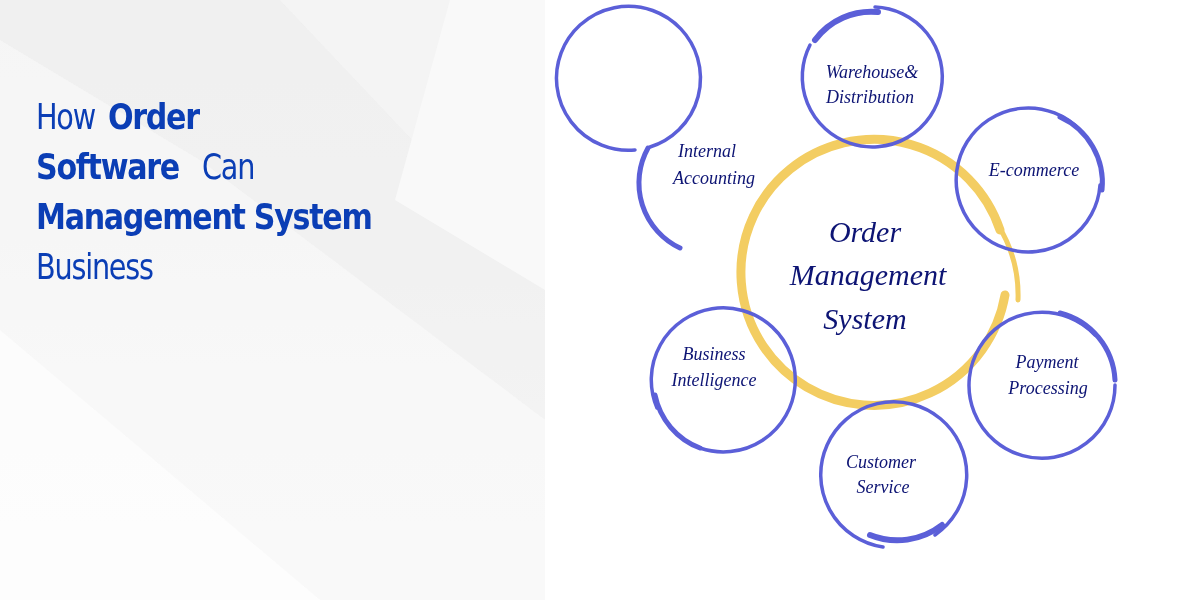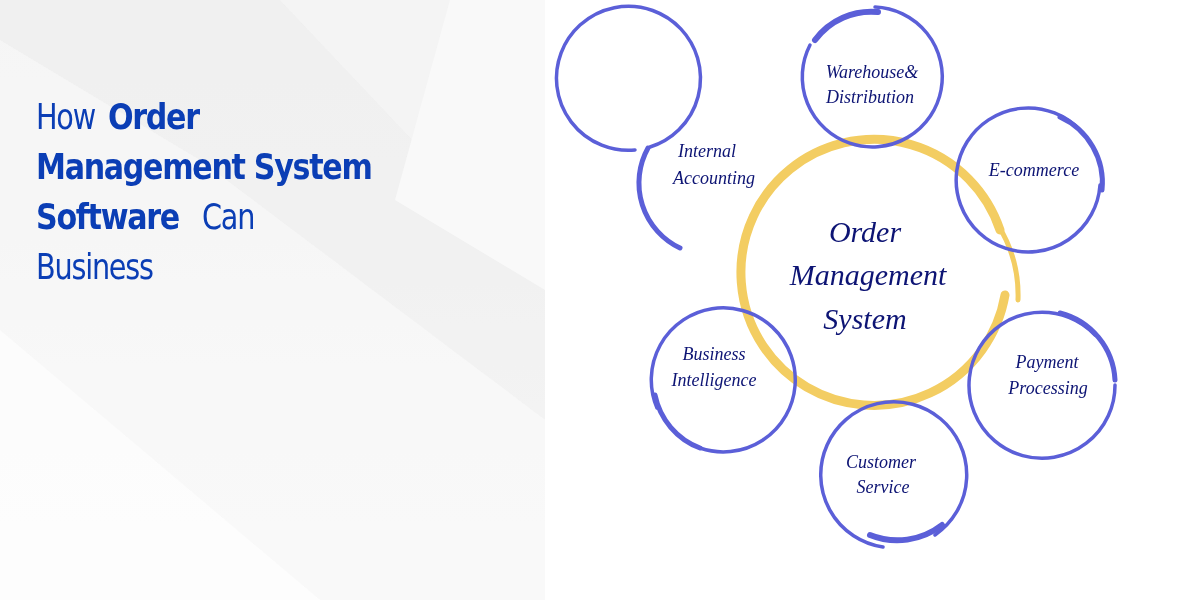--- a/index.html
+++ b/index.html
@@ -82,22 +82,22 @@
     <svg class="facets" width="545" height="600">
       <polygon points="0,0 280,0 545,280 545,420 200,160 0,40" fill="#ececec" opacity="0.55"></polygon>
       <polygon points="280,0 545,0 545,280" fill="#f4f4f4" opacity="0.9"></polygon>
       <polygon points="450,0 545,0 545,290 395,200" fill="#fafafa" opacity="0.9"></polygon>
       <polygon points="0,40 200,160 545,420 545,600 320,600 0,330" fill="#f7f7f7" opacity="0.6"></polygon>
       <polygon points="0,330 320,600 0,600" fill="#fdfdfd" opacity="0.8"></polygon>
     </svg>
 
     <h1 class="headline">
       <span class="line"><span class="light">How </span><span class="bold">Order</span></span>
+      <span class="line"><span class="bold">Software</span><span class="light"> Can</span></span>
       <span class="line"><span class="bold">Management System</span></span>
-      <span class="line"><span class="bold">Software</span><span class="light"> Can</span></span>
       <span class="line"><span class="light">Business</span></span>
     </h1>
   </div>
 
   <svg class="diagram" width="655" height="600" viewBox="545 0 655 600">
 
     <g>
       <path d="M 1005,295 A 133,133 0 1 1 1000,230" fill="none" stroke="#f3cd62" stroke-width="9" stroke-linecap="round"></path>
       <path d="M 998,225 A 133,133 0 0 1 1018,300" fill="none" stroke="#f3cd62" stroke-width="5" stroke-linecap="round"></path>
     </g>

